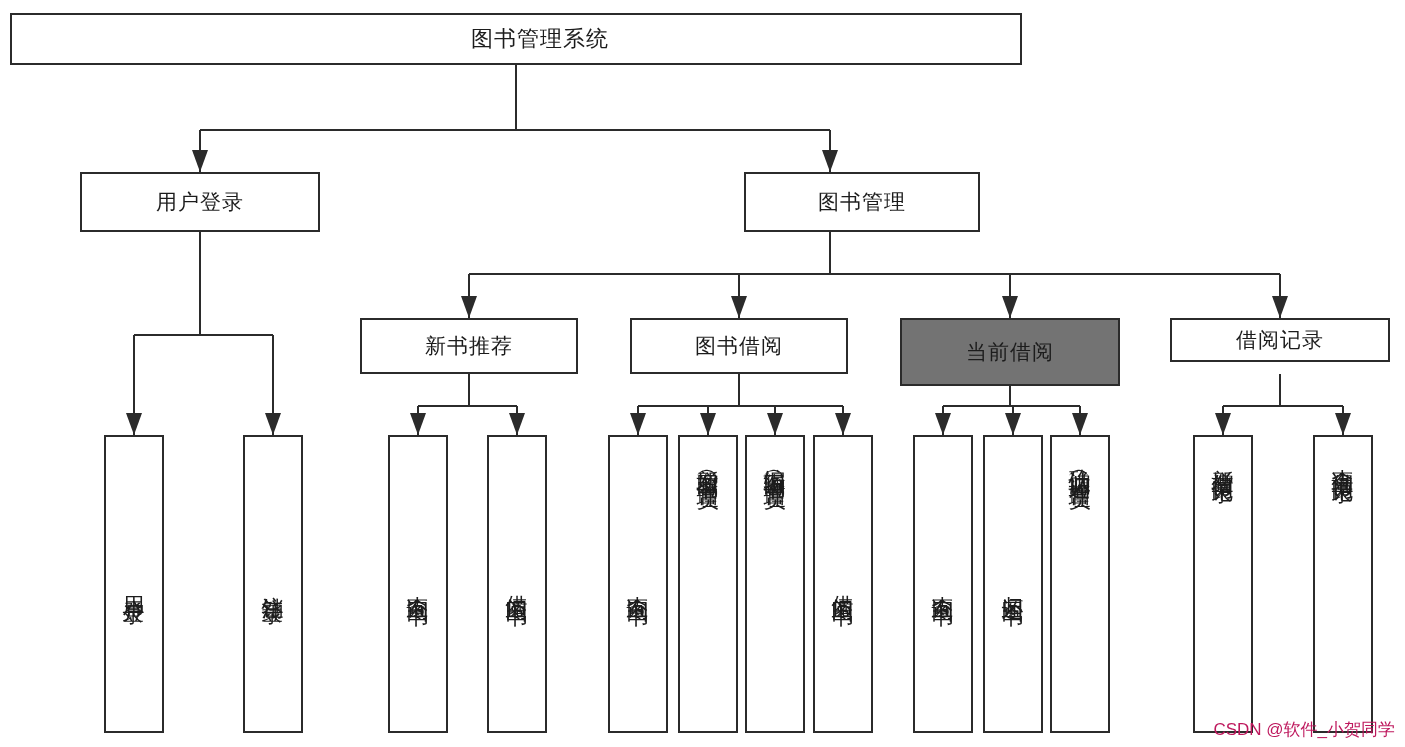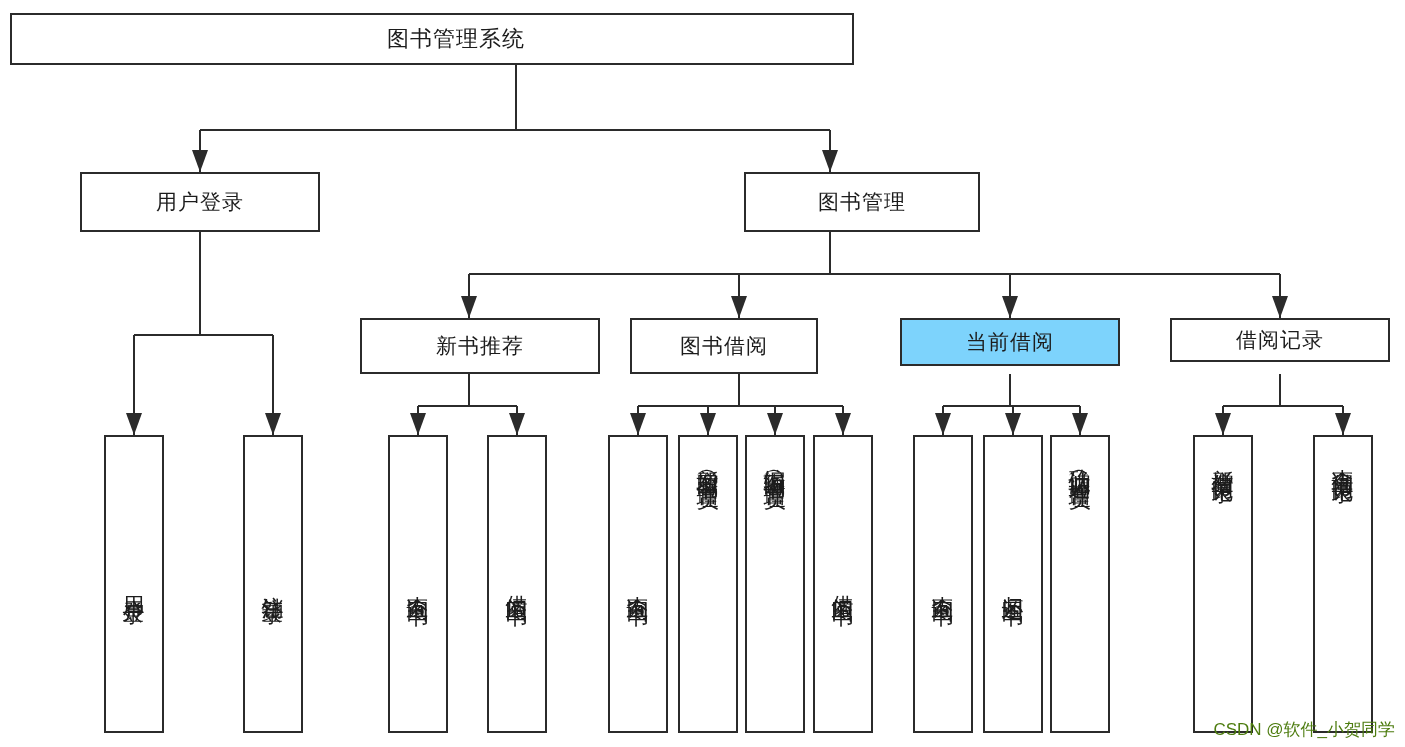--- a/index.html
+++ b/index.html
@@ -59,21 +59,21 @@
   }
   .node.vert.centered {
     align-items: center;
     padding-top: 0;
   }
   #watermark {
     position: absolute;
     right: 10px;
     bottom: 6px;
     font-size: 17px;
-    color: #4d7c0f;
+    color: #be185d;
     white-space: nowrap;
     user-select: none;
   }
 </style>
 </head>
 <body>
 
 <div id="canvas">
   <svg id="wires" viewBox="0 0 1405 747">
       <line x1="516" y1="65" x2="516" y2="130" stroke="#2b2b2b" stroke-width="2.5" shape-rendering="crispEdges"></line>
@@ -123,36 +123,36 @@
       <line x1="1080" y1="406" x2="1080" y2="435" stroke="#2b2b2b" stroke-width="2.5" shape-rendering="crispEdges"></line>
       <polygon points="1072,413 1088,413 1080,435" fill="#2b2b2b"></polygon>
       <line x1="1280" y1="374" x2="1280" y2="406" stroke="#2b2b2b" stroke-width="2.5" shape-rendering="crispEdges"></line>
       <line x1="1223" y1="406" x2="1343" y2="406" stroke="#2b2b2b" stroke-width="2.5" shape-rendering="crispEdges"></line>
       <line x1="1223" y1="406" x2="1223" y2="435" stroke="#2b2b2b" stroke-width="2.5" shape-rendering="crispEdges"></line>
       <polygon points="1215,413 1231,413 1223,435" fill="#2b2b2b"></polygon>
       <line x1="1343" y1="406" x2="1343" y2="435" stroke="#2b2b2b" stroke-width="2.5" shape-rendering="crispEdges"></line>
       <polygon points="1335,413 1351,413 1343,435" fill="#2b2b2b"></polygon>
     </svg>
   <div id="nodes-layer">
-      <div class="node horiz root" style="left: 10px; top: 13px; width: 844px; height: 52px; border-color: rgb(43, 43, 43); background: rgb(255, 255, 255); padding-left: 48px;">
+      <div class="node horiz root" style="left: 10px; top: 13px; width: 1012px; height: 52px; border-color: rgb(43, 43, 43); background: rgb(255, 255, 255); padding-left: 48px;">
         <span>图书管理系统</span>
       </div>
       <div class="node horiz" style="left: 80px; top: 172px; width: 240px; height: 60px; border-color: rgb(43, 43, 43); background: rgb(255, 255, 255);">
         <span>用户登录</span>
       </div>
       <div class="node horiz" style="left: 744px; top: 172px; width: 236px; height: 60px; border-color: rgb(43, 43, 43); background: rgb(255, 255, 255);">
         <span>图书管理</span>
       </div>
-      <div class="node horiz" style="left: 360px; top: 318px; width: 240px; height: 56px; border-color: rgb(43, 43, 43); background: rgb(255, 255, 255);">
+      <div class="node horiz" style="left: 360px; top: 318px; width: 218px; height: 56px; border-color: rgb(43, 43, 43); background: rgb(255, 255, 255);">
         <span>新书推荐</span>
       </div>
-      <div class="node horiz" style="left: 630px; top: 318px; width: 188px; height: 56px; border-color: rgb(43, 43, 43); background: rgb(255, 255, 255);">
+      <div class="node horiz" style="left: 630px; top: 318px; width: 218px; height: 56px; border-color: rgb(43, 43, 43); background: rgb(255, 255, 255);">
         <span>图书借阅</span>
       </div>
-      <div class="node horiz" style="left: 900px; top: 318px; width: 220px; height: 48px; border-color: rgb(43, 43, 43); background: #7dd3fc;">
+      <div class="node horiz" style="left: 900px; top: 318px; width: 220px; height: 68px; border-color: rgb(43, 43, 43); background: #737373;">
         <span>当前借阅</span>
       </div>
       <div class="node horiz" style="left: 1170px; top: 318px; width: 220px; height: 44px; border-color: rgb(43, 43, 43); background: rgb(255, 255, 255);">
         <span>借阅记录</span>
       </div>
       <div class="node vert centered" style="left: 104px; top: 435px; width: 60px; height: 298px; border-color: rgb(43, 43, 43); background: rgb(255, 255, 255);">
         <span class="vtext">用户登录</span>
       </div>
       <div class="node vert centered" style="left: 243px; top: 435px; width: 60px; height: 298px; border-color: rgb(43, 43, 43); background: rgb(255, 255, 255);">
         <span class="vtext">注销登录</span>

